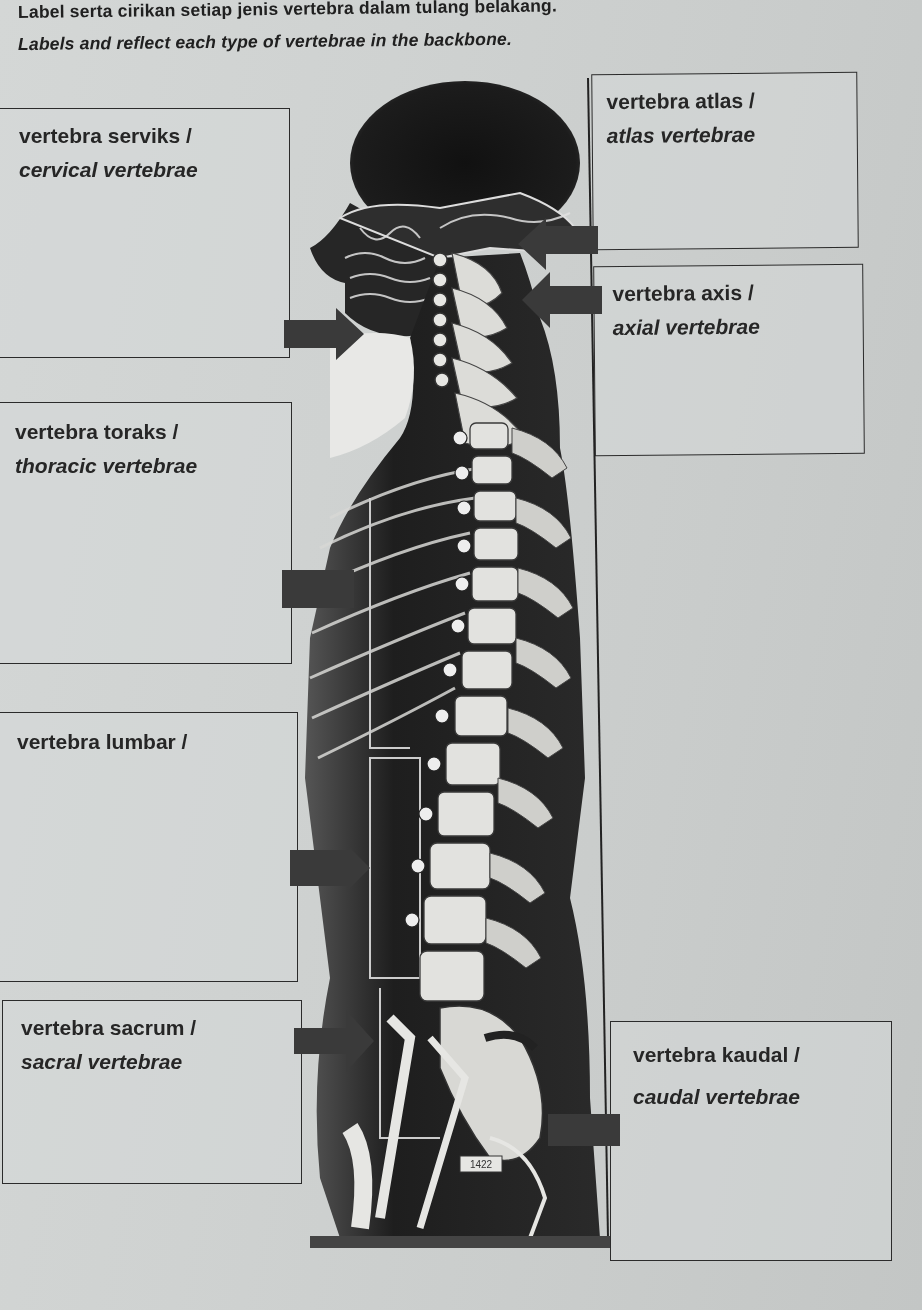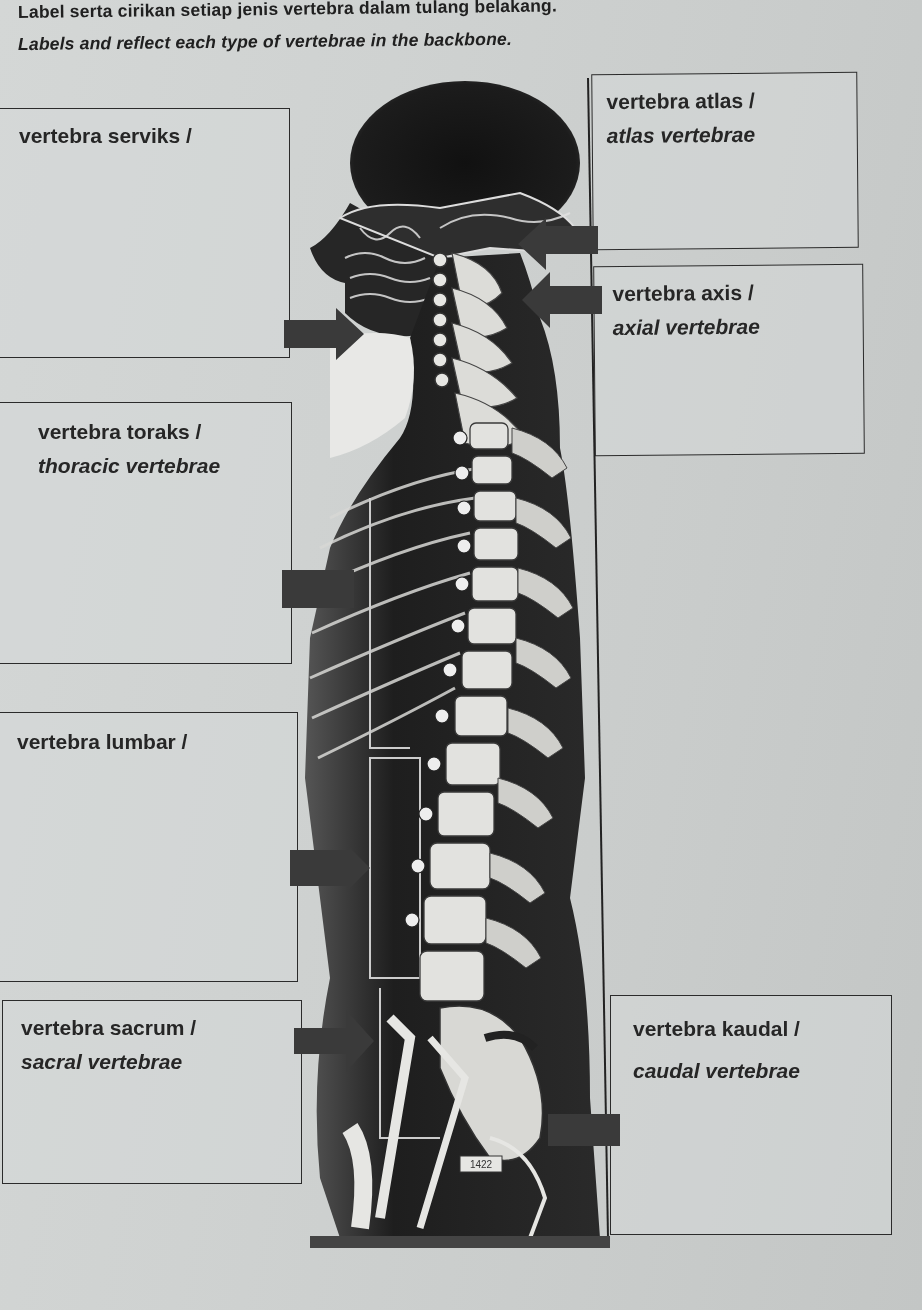--- a/index.html
+++ b/index.html
@@ -41,26 +41,27 @@
 </style>
 </head>
 <body>
 
 <div class="instr ms">Label serta cirikan setiap jenis vertebra dalam tulang belakang.</div>
 <div class="instr en">Labels and reflect each type of vertebrae in the backbone.</div>
 
 <div class="box" style="left:-2px; top:108px; width:292px; height:250px;">
   <div style="padding:10px 0 0 20px;">
     <span class="l1">vertebra serviks /</span>
+    <span class="l2">cervical vertebrae</span>
   </div>
   <textarea class="answer" style=""></textarea>
 </div>
 
 <div class="box" style="left:-2px; top:402px; width:294px; height:262px;">
-  <div style="padding:12px 0 0 16px;margin-left:23px;">
+  <div style="padding:12px 0 0 16px;">
     <span class="l1">vertebra toraks /</span>
     <span class="l2">thoracic vertebrae</span>
   </div>
   <textarea class="answer" style=""></textarea>
 </div>
 
 <div class="box" style="left:-2px; top:712px; width:300px; height:270px;">
   <div style="padding:12px 0 0 18px;">
     <span class="l1">vertebra lumbar /</span>
   </div>
@@ -84,21 +85,21 @@
 </div>
 
 <div class="box" style="left:594px; top:265px; width:270px; height:190px; transform:rotate(-0.5deg);">
   <div style="padding:10px 0 0 18px;">
     <span class="l1">vertebra axis /</span>
     <span class="l2">axial vertebrae</span>
   </div>
   <textarea class="answer" style=""></textarea>
 </div>
 
-<div class="box" style="left:610px; top:995px; width:282px; height:240px;">
+<div class="box" style="left:610px; top:1021px; width:282px; height:240px;">
   <div style="padding:8px 0 0 22px;">
     <span class="l1" style="line-height:50px;">vertebra kaudal /</span>
     <span class="l2">caudal vertebrae</span>
   </div>
   <textarea class="answer" style=""></textarea>
 </div>
 
 <div class="figure">
   <svg viewBox="0 0 320 1170" preserveAspectRatio="none">
     <defs>

